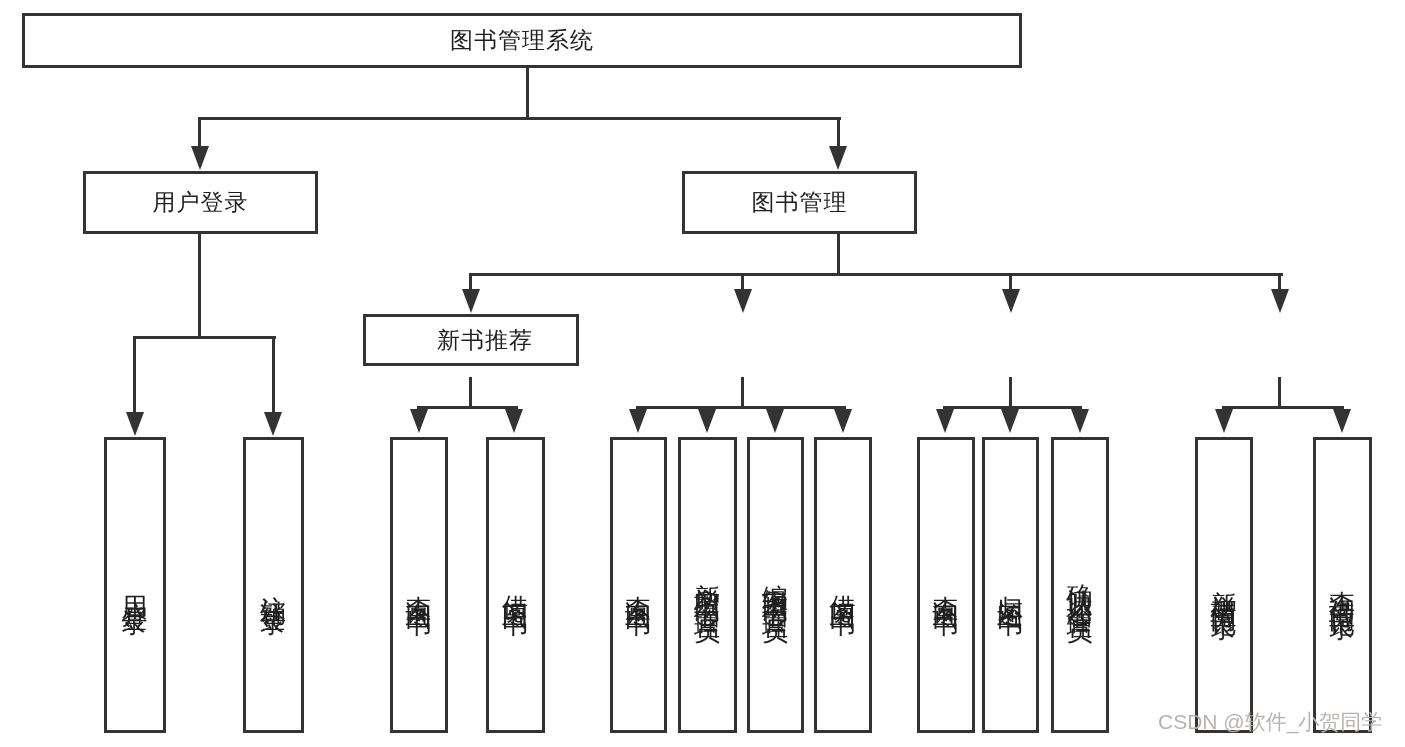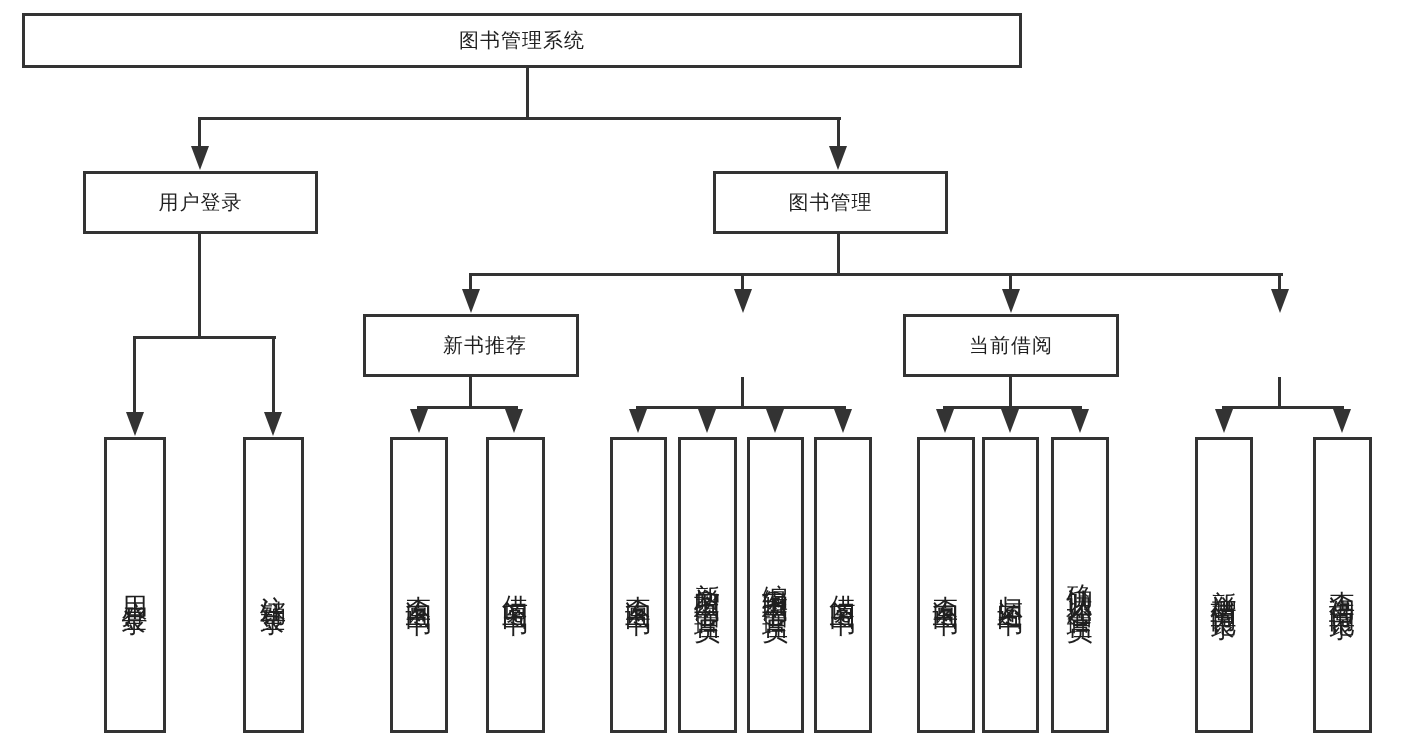--- a/index.html
+++ b/index.html
@@ -7,21 +7,21 @@
     position:relative; width:1405px; height:747px; background:#ffffff;
     font-family:"Liberation Sans","DejaVu Sans",sans-serif; overflow:hidden;
     color:#1f1f1f;
   }
   
   .box {
     position:absolute; box-sizing:border-box;
     border:3px solid #333333; background:#ffffff;
     display:flex; align-items:center; justify-content:center;
   }
-  .hlabel { font-size:20px; letter-spacing:1px; white-space:nowrap; }
+  .hlabel { font-size:23px; letter-spacing:1px; white-space:nowrap; }
   .leaf .vlabel {
     writing-mode:vertical-rl; text-orientation:mixed;
     font-size:26px; letter-spacing:5px; line-height:1; white-space:nowrap;
   }
   
   .vl, .hl { position:absolute; background:#333333; }
   .vl { width:3px; }
   .hl { height:3px; }
   
   .arr {
@@ -101,29 +101,26 @@
     <div class="arr" style="left:1333px; top:409px;"></div>
   </div>
 
   <div class="box" style="left:22px; top:13px; width:1000px; height:55px;">
     <span class="hlabel">图书管理系统</span>
   </div>
 
   <div class="box" style="left:83px; top:171px; width:235px; height:63px;">
     <span class="hlabel">用户登录</span>
   </div>
-  <div class="box" style="left:713px; top:171px; width:235px; height:63px;">
+  <div class="box" style="left:682px; top:171px; width:235px; height:63px;">
     <span class="hlabel">图书管理</span>
   </div>
 
-  <div class="box" style="left:363px; top:314px; width:216px; height:63px;padding-left:28px;">
+  <div class="box" style="left:363px; top:314px; width:216px; height:52px;padding-left:28px;">
     <span class="hlabel">新书推荐</span>
-  </div>
-  <div class="box" style="left:903px; top:314px; width:216px; height:63px;">
-    <span class="hlabel">当前借阅</span>
   </div>
 
   <div class="box leaf" style="left:104px; top:437px; width:62px; height:296px;">
     <span class="vlabel">用户登录</span>
   </div>
   <div class="box leaf" style="left:243px; top:437px; width:61px; height:296px;">
     <span class="vlabel">注销登录</span>
   </div>
 
   <div class="box leaf" style="left:390px; top:437px; width:58px; height:296px;">
@@ -156,14 +153,15 @@
     <span class="vlabel">确认归还（管理员）</span>
   </div>
 
   <div class="box leaf" style="left:1195px; top:437px; width:58px; height:296px;">
     <span class="vlabel">新增借阅记录</span>
   </div>
   <div class="box leaf" style="left:1313px; top:437px; width:59px; height:296px;">
     <span class="vlabel">查询借阅记录</span>
   </div>
 
+  <div class="watermark">CSDN @软件_小贺同学</div>
 
 </div>
 
 </body></html>

